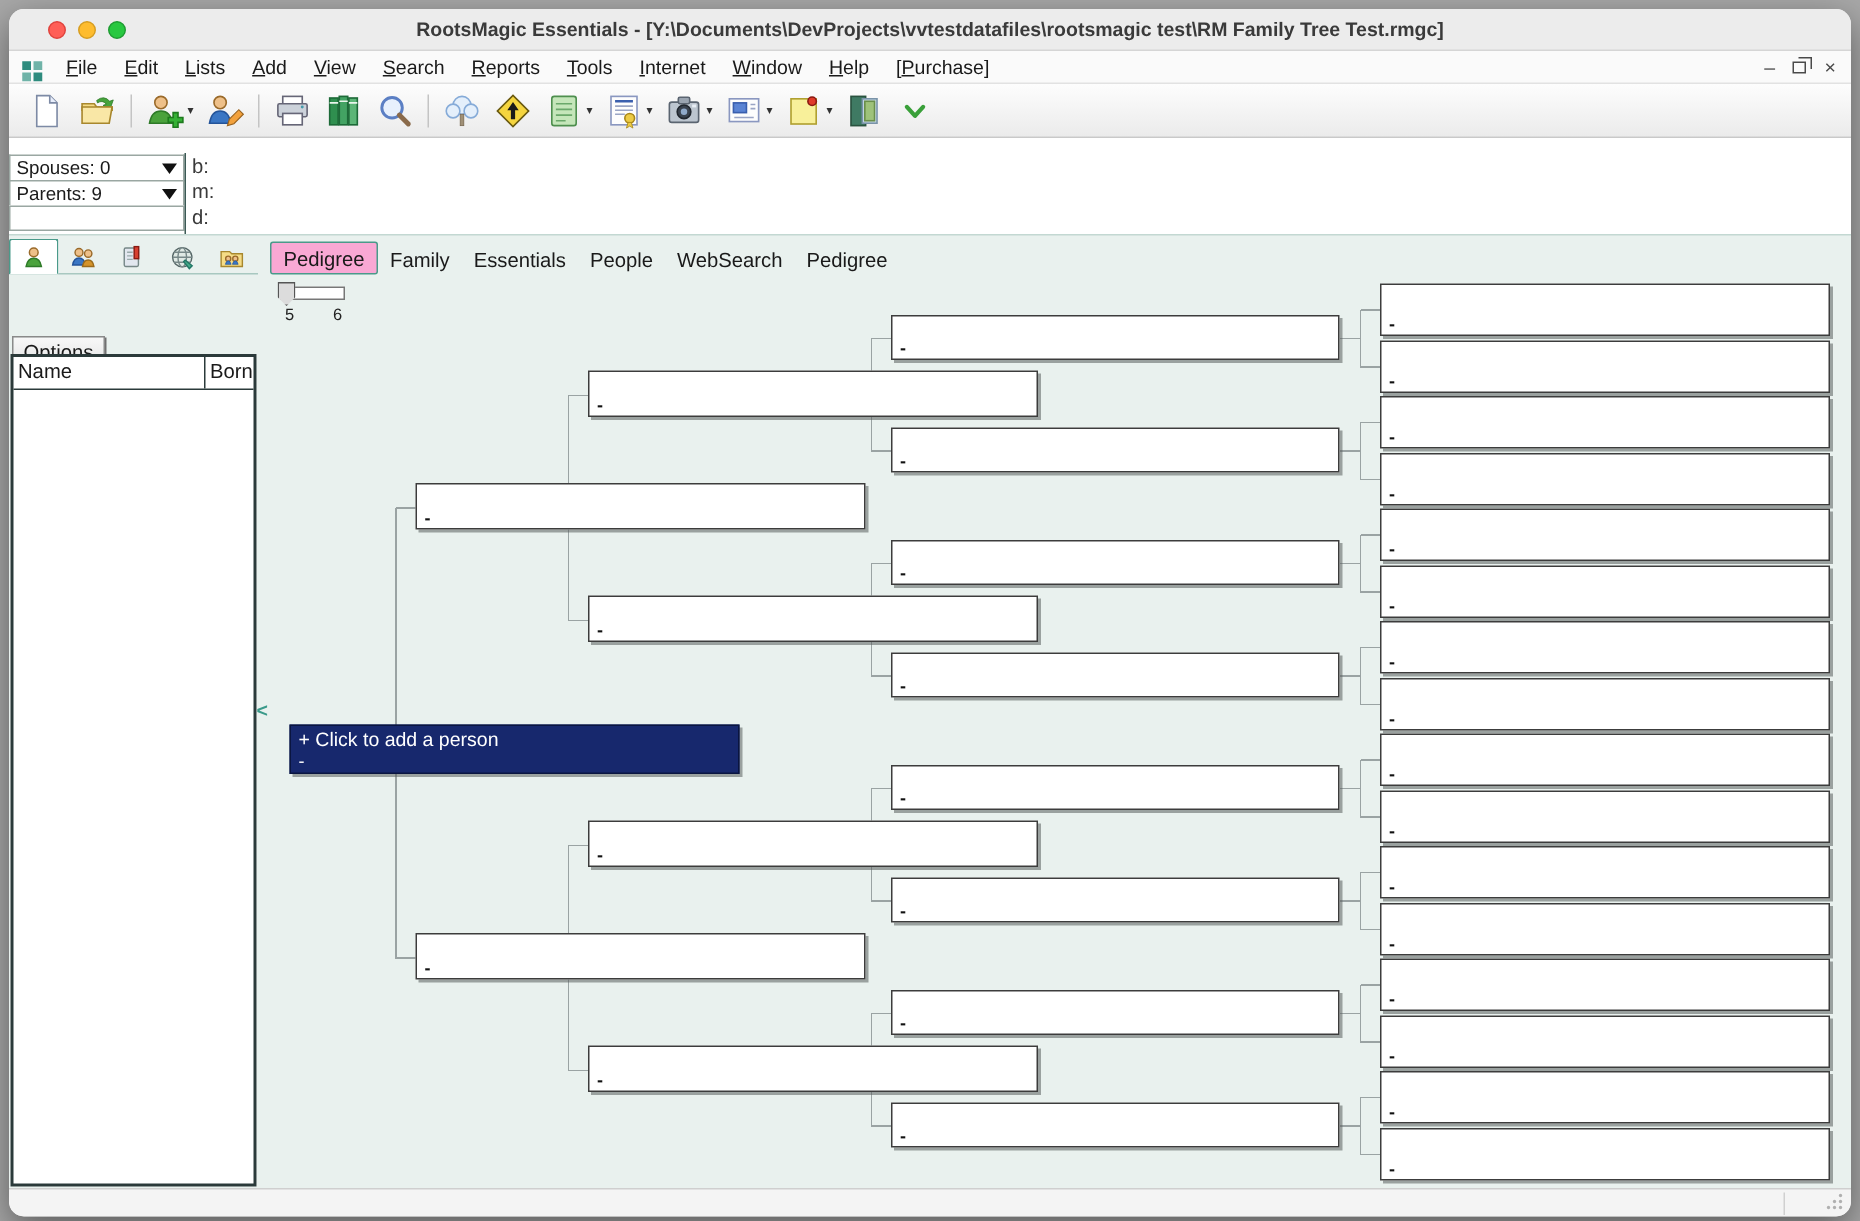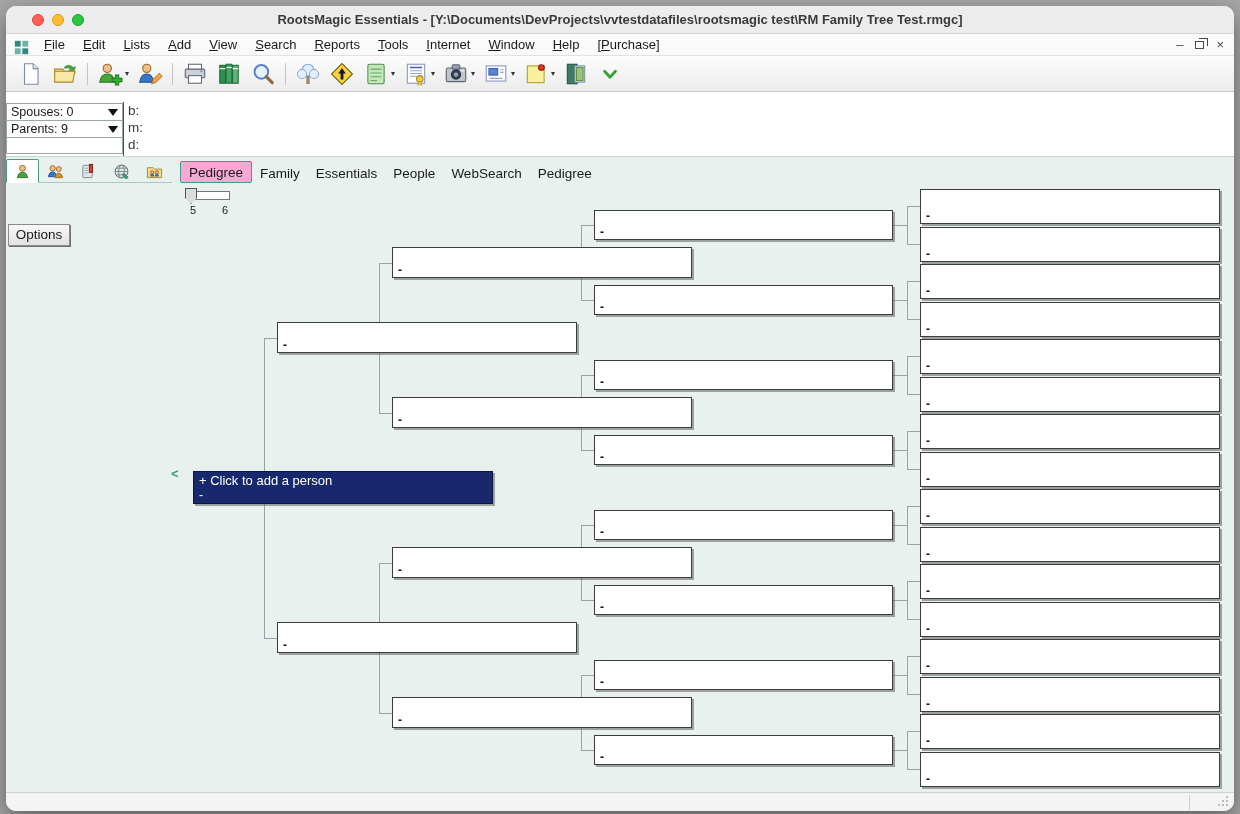--- a/index.html
+++ b/index.html
@@ -77,21 +77,21 @@
   .view-tab { font-size:13.5px; color:#1a1a1a; padding:3px 8px 2px 8px; }
   .view-tab.active { background:#f9a8d4; border:1px solid #4a9a8a; border-radius:2px; }
   .gen-slider-track { position:absolute; left:9px; top:34px; width:43px; height:9px; background:#fff; border:1px solid #777; }
   .gen-slider-thumb { position:absolute; left:7px; top:31px; width:12px; height:16px; background:#dcdcdc;
                border:1px solid #555; clip-path:polygon(0 0,100% 0,100% 62%,50% 100%,0 62%); }
   .slider-label { position:absolute; top:47px; font-size:11px; color:#222; }
   .lines-svg { position:absolute; left:0; top:0; }
   .pbox { position:absolute; background:#fff; border:1px solid #3c3c3c;
           box-shadow:2px 2px 0 rgba(90,95,95,.55); }
   .pbox .dash { position:absolute; left:5px; bottom:1px; font-size:12px; font-weight:bold; color:#111; line-height:12px; }
-  .pbox.root { background:#17286d; border:1px solid #0a1540; color:#fff; padding:1px 5px; }
+  .pbox.root { background:#17286d; border:1px solid #0a1540; color:#fff; padding:1px 5px;margin-top:12px; }
   .root-l1 { font-size:13px; line-height:16px; color:#fff; }
   .root-l2 { font-size:12px; line-height:13px; color:#fff; }
   
   .statusbar { position:absolute; left:0; bottom:0; width:100%; height:19px; background:#f4f4f4;
                border-top:1px solid #cfcfcf; }
   .status-sep { position:absolute; left:1183px; top:2px; width:1px; height:15px; background:#d0d0d0; }
   .grip { position:absolute; right:4px; bottom:3px; width:14px; height:14px; }
 </style>
 </head>
 <body>
@@ -314,20 +314,26 @@
             <svg viewBox="0 0 18 18">
               <path d="M1.5 5h6L9 6.5h7.5v9h-15z" fill="#f5dc86" stroke="#a8872d"></path>
               <circle cx="6.5" cy="10" r="1.8" fill="#eec089" stroke="#9a6a2a"></circle>
               <circle cx="11.5" cy="10" r="1.8" fill="#eec089" stroke="#9a6a2a"></circle>
               <path d="M4.5 14q.6-2.5 2-2.5t2 2.5zM9.5 14q.6-2.5 2-2.5t2 2.5z" fill="#3a76c4" stroke="#24549a" stroke-width="0.5"></path>
             </svg>
           </div>
         </div>
       <div class="options-row">
         <div class="options-btn">Options</div>
+      </div>
+      <div class="name-list">
+        <div class="list-hdr">
+          <div class="c-name">Name</div>
+          <div class="c-born">Born</div>
+        </div>
       </div>
     </div>
 
     <div class="splitter-chevron">&lt;</div>
 
     <div class="content">
       <div class="view-tabs">
           <span class="view-tab active">Pedigree</span>
           <span class="view-tab">Family</span>
           <span class="view-tab">Essentials</span>

